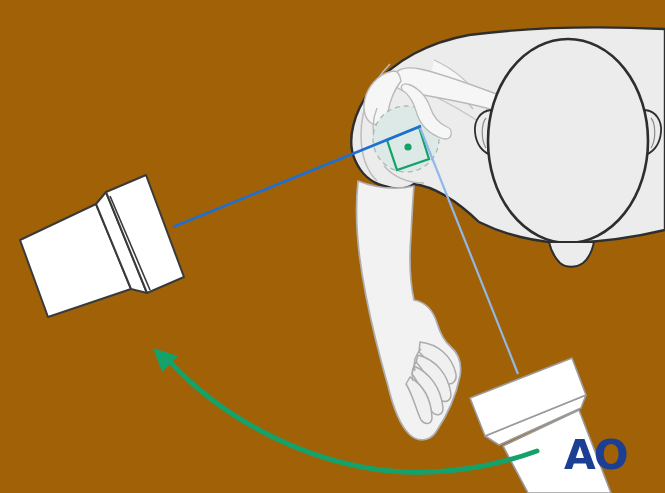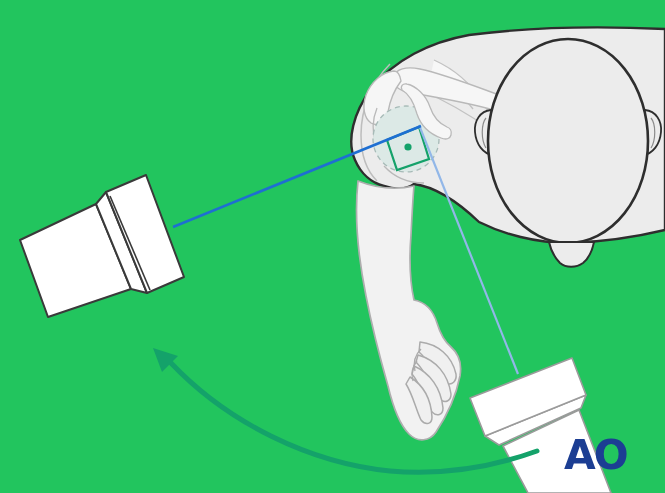--- a/index.html
+++ b/index.html
@@ -1,20 +1,20 @@
 <!DOCTYPE html>
 <html><head>
 <meta charset="utf-8">
 <style>
   html, body { margin: 0; padding: 0; background: #ffffff; }
   .figure-canvas {
     position: relative;
     width: 665px;
     height: 493px;
-    background: #22c55e;
+    background: #a16207;
     overflow: hidden;
     font-family: "DejaVu Sans", "Liberation Sans", sans-serif;
   }
   svg { display: block; }
   text { user-select: none; }
 </style>
 </head>
 <body>
 
 <div class="figure-canvas">

